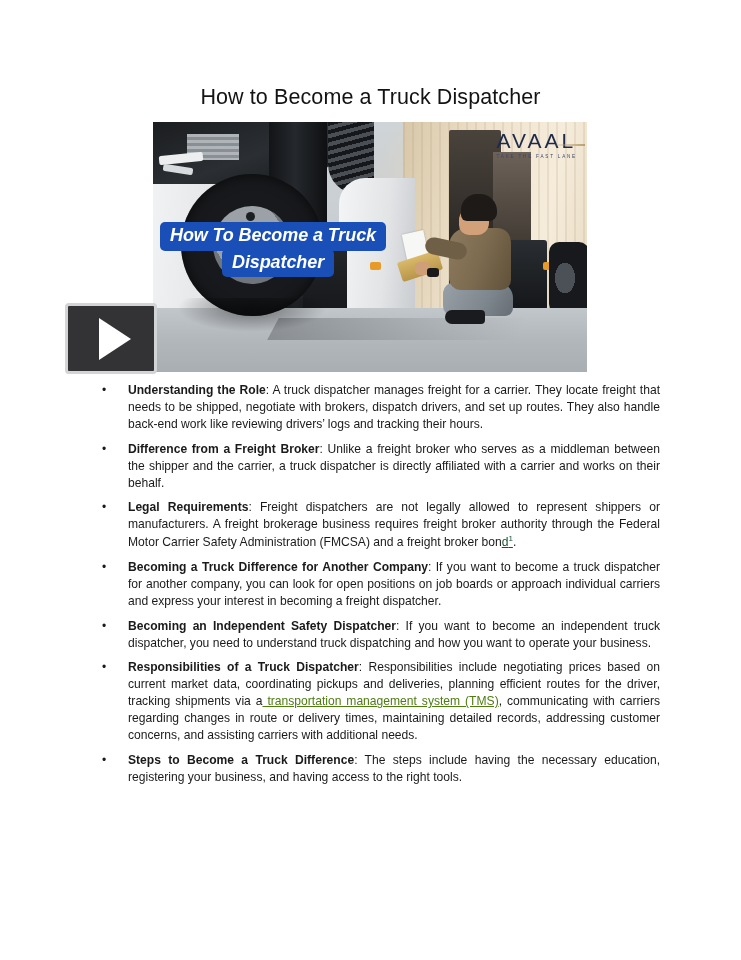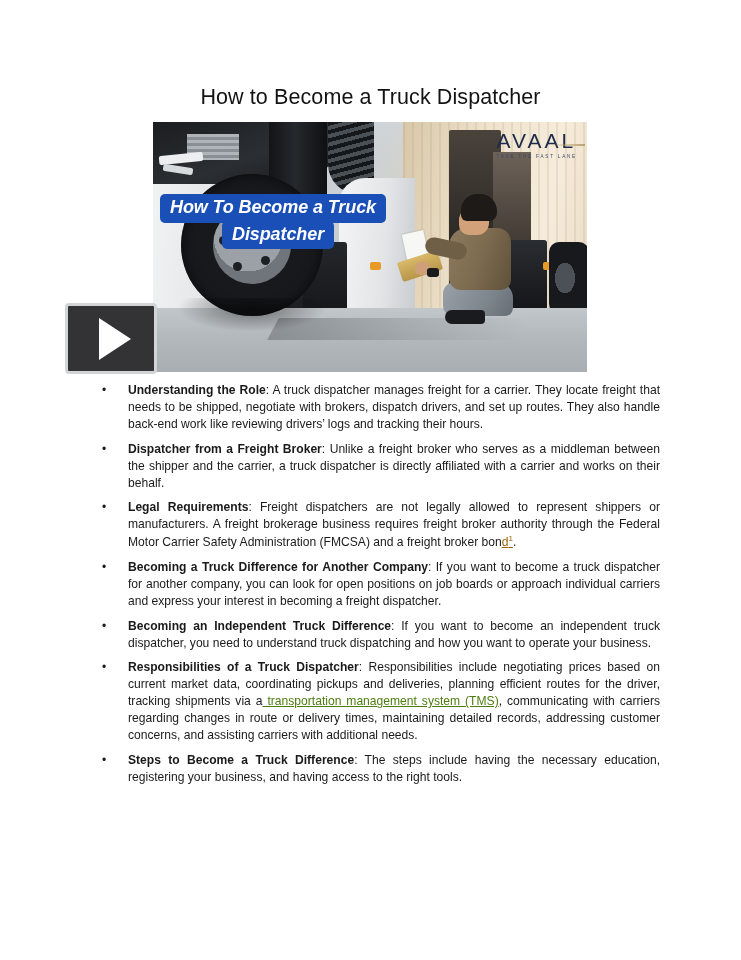--- a/index.html
+++ b/index.html
@@ -328,20 +328,21 @@
     background: #1a4fb7;
     color: #ffffff;
     font-weight: bold;
     font-style: italic;
     font-size: 18px;
     line-height: 1.42;
     padding: 1px 10px 2px 10px;
     border-radius: 5px;
     letter-spacing: -0.1px;
     white-space: nowrap;
+    margin-top: 28px;
   }
   .overlay-l2 { margin-left: 62px; margin-top: -2px; text-align: center; }
 
   
   .play-button {
     position: absolute;
     left: 65px;
     top: 303px;
     width: 92px;
     height: 71px;
@@ -391,21 +392,21 @@
     color: #1a1a1a;
   }
   .lead {
     font-weight: bold;
   }
   a.inline-link {
     color: #4d7c0f;
     text-decoration: underline;
   }
   a.ref-link {
-    color: #a16207;
+    color: #14532d;
     text-decoration: underline;
     margin-top: 7px;
   }
   sup.ref {
     font-size: 8px;
     vertical-align: super;
   }
 </style>
 </head>
 <body>
@@ -475,33 +476,33 @@
   </div>
 
   <div class="content">
     <ul class="bullets">
 
       <li>
         <span class="bullet-dot">•</span><span class="lead">Understanding the Role</span><span>: A truck dispatcher manages freight for a carrier. They locate freight that needs to be shipped, negotiate with brokers, dispatch drivers, and set up routes. They also handle back-end work like reviewing drivers’ logs and tracking their hours.</span>
       </li>
 
       <li>
-        <span class="bullet-dot">•</span><span class="lead">Dispatcher from a Freight Broker</span><span>: Unlike a freight broker who serves as a middleman between the shipper and the carrier, a truck dispatcher is directly affiliated with a carrier and works on their behalf.</span>
+        <span class="bullet-dot">•</span><span class="lead">Difference from a Freight Broker</span><span>: Unlike a freight broker who serves as a middleman between the shipper and the carrier, a truck dispatcher is directly affiliated with a carrier and works on their behalf.</span>
       </li>
 
       <li>
         <span class="bullet-dot">•</span><span class="lead">Legal Requirements</span><span>: Freight dispatchers are not legally allowed to represent shippers or manufacturers. A freight brokerage business requires freight broker authority through the Federal Motor Carrier Safety Administration (FMCSA) and a freight broker bon</span><a class="ref-link" href="#"><span>d</span><sup class="ref">1</sup></a><span>.</span>
       </li>
 
       <li>
         <span class="bullet-dot">•</span><span class="lead">Becoming a Truck Difference for Another Company</span><span>: If you want to become a truck dispatcher for another company, you can look for open positions on job boards or approach individual carriers and express your interest in becoming a freight dispatcher.</span>
       </li>
 
       <li>
-        <span class="bullet-dot">•</span><span class="lead">Becoming an Independent Truck Difference</span><span>: If you want to become an independent truck dispatcher, you need to understand truck dispatching and how you want to operate your business.</span>
+        <span class="bullet-dot">•</span><span class="lead">Becoming an Independent Safety Dispatcher</span><span>: If you want to become an independent truck dispatcher, you need to understand truck dispatching and how you want to operate your business.</span>
       </li>
 
       <li>
         <span class="bullet-dot">•</span><span class="lead">Responsibilities of a Truck Dispatcher</span><span>: Responsibilities include negotiating prices based on current market data, coordinating pickups and deliveries, planning efficient routes for the driver, tracking shipments via a</span><a class="inline-link" href="#"> transportation management system (TMS)</a><span>, communicating with carriers regarding changes in route or delivery times, maintaining detailed records, addressing customer concerns, and assisting carriers with additional needs.</span>
       </li>
 
       <li>
         <span class="bullet-dot">•</span><span class="lead">Steps to Become a Truck Difference</span><span>: The steps include having the necessary education, registering your business, and having access to the right tools.</span>
       </li>
 

